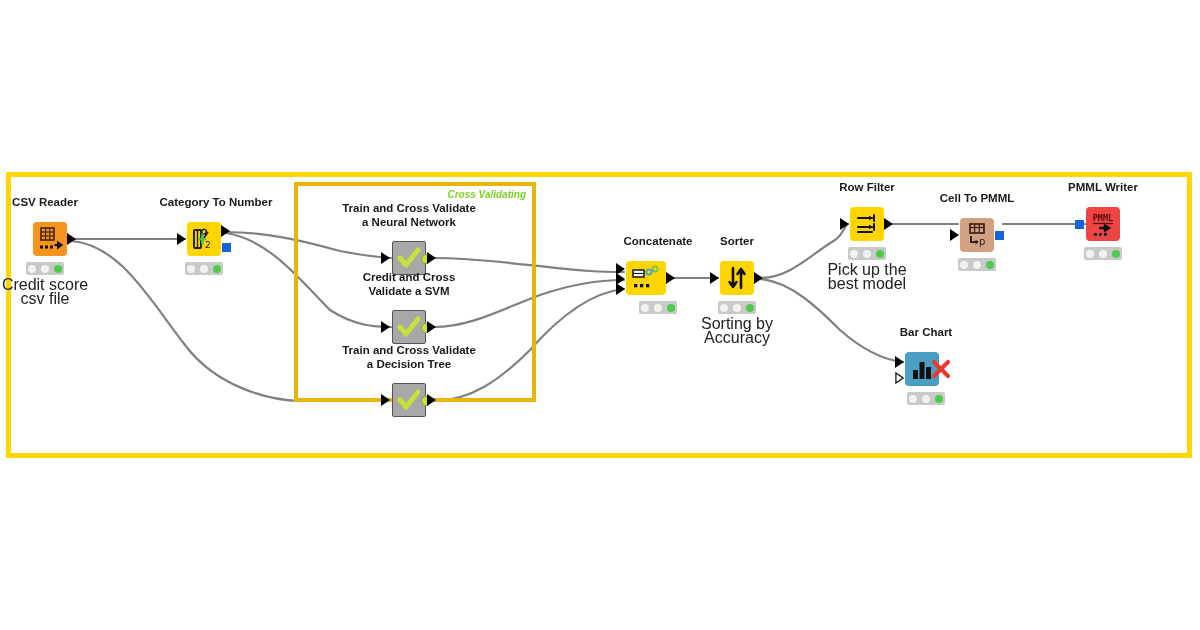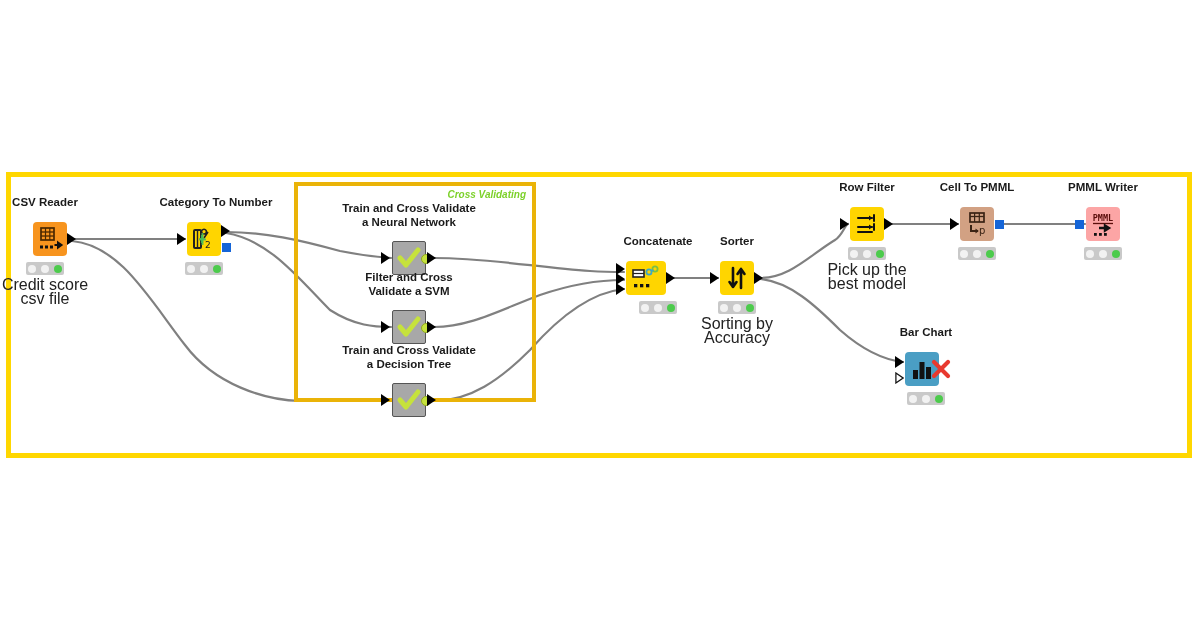--- a/index.html
+++ b/index.html
@@ -208,21 +208,21 @@
       <div class="node-body square" style="left:0;top:0;background:#A8A8A8;border:1px solid #555;">
         <svg width="32" height="32" viewBox="0 0 32 32">
           <path d="M7,16 L13,23 L25,8" stroke="#C6E23C" stroke-width="5" fill="none" stroke-linecap="round" stroke-linejoin="round"></path>
         </svg>
       </div>
       <div class="port-dot" style="left:29px;top:13px;"></div>
       <div class="port-out" style="left:35px;top:11px;"></div>
     </div>
 
     <div class="node" style="left:392px;top:310px;width:34px;height:34px;">
-      <div class="node-title multiline" style="top:-39px;">Filter and Cross</div>
+      <div class="node-title multiline" style="top:-39px;">Credit and Cross</div>
       <div class="node-title multiline" style="top:-25px;">Validate a SVM</div>
       <div class="port-in" style="left:-11px;top:11px;"></div>
       <div class="node-body square" style="left:0;top:0;background:#A8A8A8;border:1px solid #555;">
         <svg width="32" height="32" viewBox="0 0 32 32">
           <path d="M7,16 L13,23 L25,8" stroke="#C6E23C" stroke-width="5" fill="none" stroke-linecap="round" stroke-linejoin="round"></path>
         </svg>
       </div>
       <div class="port-dot" style="left:29px;top:13px;"></div>
       <div class="port-out" style="left:35px;top:11px;"></div>
     </div>
@@ -305,21 +305,21 @@
       <div class="port-out" style="left:34px;top:11px;"></div>
       <div class="status" style="top:40px;">
         <i></i>
           <i></i>
           <i class="on"></i>
       </div>
       <div class="node-sub" style="top:56px;">Pick up the</div>
       <div class="node-sub" style="top:70px;">best model</div>
     </div>
 
-    <div class="node" style="left:960px;top:207px;width:34px;height:34px;">
+    <div class="node" style="left:960px;top:218px;width:34px;height:34px;">
       <div class="node-title" style="top:-26px;">Cell To PMML</div>
       <div class="port-in" style="left:-10px;top:11px;"></div>
       <div class="node-body" style="left:0;top:0;background:#D2A183;">
         <svg width="34" height="34" viewBox="0 0 34 34">
           <rect x="10" y="6" width="14" height="9" fill="none" stroke="#3a2314" stroke-width="1.7"></rect>
           <line x1="10" y1="9.5" x2="24" y2="9.5" stroke="#3a2314" stroke-width="1.3"></line>
           <line x1="14.6" y1="6" x2="14.6" y2="15" stroke="#3a2314" stroke-width="1.2"></line>
           <line x1="19.3" y1="6" x2="19.3" y2="15" stroke="#3a2314" stroke-width="1.2"></line>
           <path d="M11,18 L11,24 L18,24" stroke="#3a2314" stroke-width="2" fill="none"></path>
           <path d="M15.5,21.5 L18.8,24 L15.5,26.5 Z" fill="#3a2314"></path>
@@ -330,21 +330,21 @@
       <div class="status" style="top:40px;">
         <i></i>
           <i></i>
           <i class="on"></i>
       </div>
     </div>
 
     <div class="node" style="left:1086px;top:207px;width:34px;height:34px;">
       <div class="node-title" style="top:-26px;">PMML Writer</div>
       <div class="port-sq" style="left:-11px;top:13px;"></div>
-      <div class="node-body" style="left:0;top:0;background:#fca5a5;">
+      <div class="node-body" style="left:0;top:0;background:#ef4444;">
         <svg width="34" height="34" viewBox="0 0 34 34">
           <text x="17" y="14" font-size="8.5" font-weight="bold" text-anchor="middle" font-family="DejaVu Sans Mono, monospace" fill="#5a0d0a">PMML</text>
           <line x1="7" y1="16.5" x2="27" y2="16.5" stroke="#5a0d0a" stroke-width="1.3"></line>
           <path d="M13,21 L21,21 M19,18.5 L23,21 L19,23.5 Z" stroke="#111" stroke-width="2.4" fill="#111"></path>
           <g fill="#111">
             <rect x="8" y="26" width="2.8" height="2.8"></rect>
             <rect x="13" y="26" width="2.8" height="2.8"></rect>
             <rect x="18" y="26" width="2.8" height="2.8"></rect>
           </g>
         </svg>

